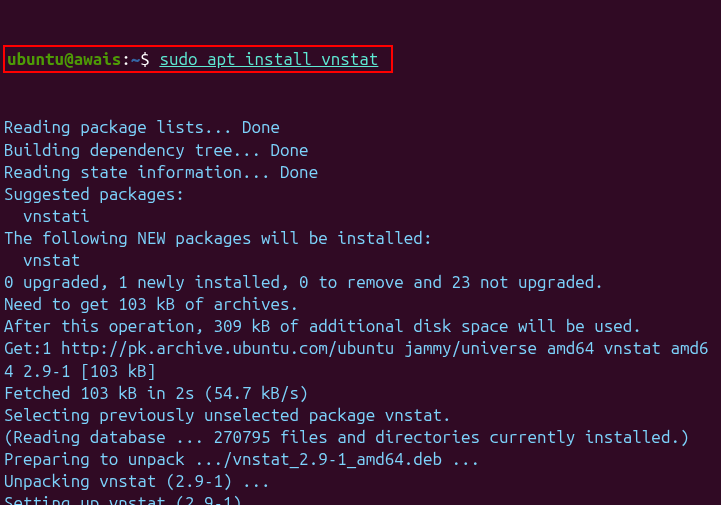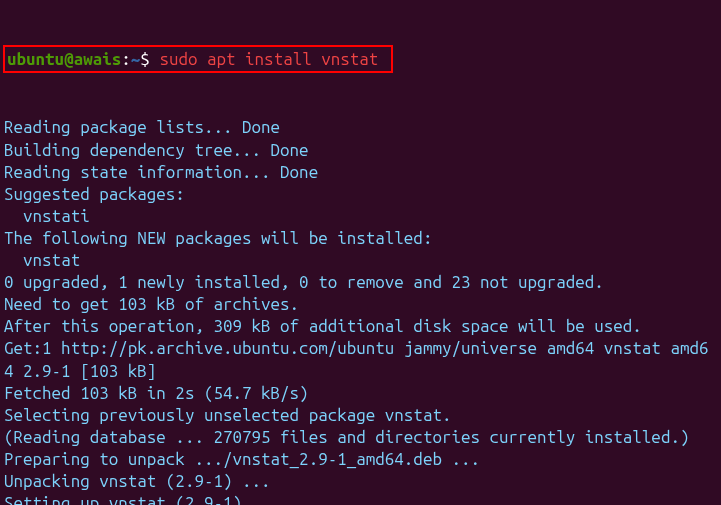--- a/index.html
+++ b/index.html
@@ -26,21 +26,22 @@
       color: #ffffff;
     }
     .path {
       color: #3465a4;
       font-weight: bold;
     }
     .dollar {
       color: #ffffff;
     }
     .command {
-      color: #ef4444;
+      color: #5eead4;
+      text-decoration: underline;
     }
     .command-highlight {
       border: 2px solid #ff0000;
       display: inline-block;
       padding: 1px 3px 1px 2px;
       margin: -1px;
     }
     .output-line {
       color: #7dd3fc;
       white-space: pre-wrap;

